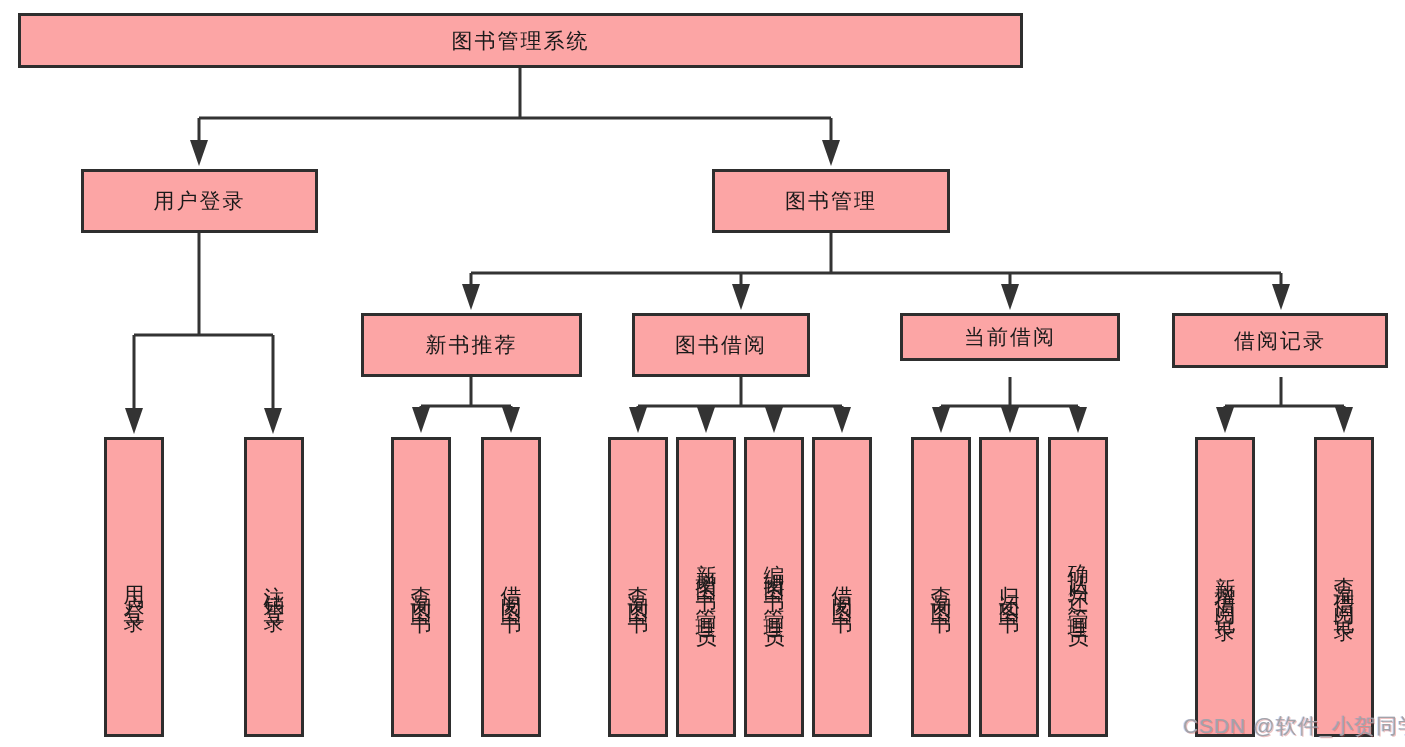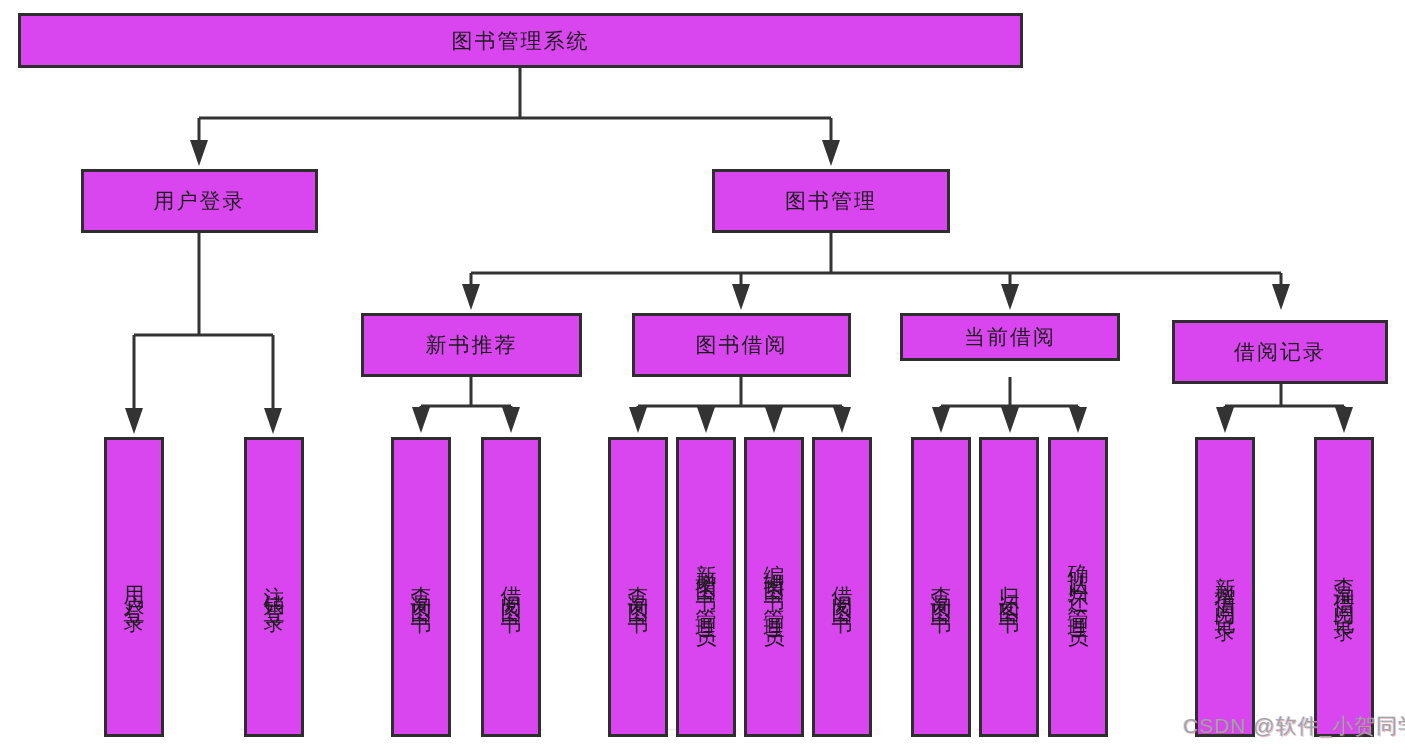--- a/index.html
+++ b/index.html
@@ -16,21 +16,21 @@
     background:var(--background);
     font-family:"Liberation Sans","DejaVu Sans",sans-serif;
     color:var(--text);
     overflow:hidden;
   }
   .connectors{position:absolute;left:0;top:0;width:1405px;height:747px;}
   .node{
     position:absolute;
     box-sizing:border-box;
     border:3px solid var(--box-border);
-    background:#d946ef;
+    background:#fca5a5;
     display:flex;align-items:center;justify-content:center;
     font-size:21px;
     letter-spacing:2px;
     color:var(--text);
     white-space:nowrap;
   }
   .node.v{
     writing-mode:vertical-rl;
     text-orientation:mixed;
     letter-spacing:9px;
@@ -84,23 +84,23 @@
       <polygon points="1335,407 1353,407 1344,433"></polygon>
     </g>
   </svg>
 
   <div class="node" style="left:18px;top:13px;width:1005px;height:55px">图书管理系统</div>
 
   <div class="node" style="left:81px;top:169px;width:237px;height:64px">用户登录</div>
   <div class="node" style="left:361px;top:313px;width:221px;height:64px">新书推荐</div>
 
   <div class="node" style="left:712px;top:169px;width:238px;height:64px">图书管理</div>
-  <div class="node" style="left:632px;top:313px;width:219px;height:64px">图书借阅</div>
+  <div class="node" style="left:632px;top:313px;width:178px;height:64px">图书借阅</div>
   <div class="node" style="left:900px;top:313px;width:220px;height:48px">当前借阅</div>
-  <div class="node" style="left:1172px;top:320px;width:216px;height:64px">借阅记录</div>
+  <div class="node" style="left:1172px;top:313px;width:216px;height:55px">借阅记录</div>
 
   <div class="node v" style="left:104px;top:437px;width:60px;height:300px">用户登录</div>
   <div class="node v" style="left:244px;top:437px;width:60px;height:300px">注销登录</div>
 
   <div class="node v" style="left:391px;top:437px;width:60px;height:300px">查询图书</div>
   <div class="node v" style="left:481px;top:437px;width:60px;height:300px">借阅图书</div>
 
   <div class="node v" style="left:608px;top:437px;width:60px;height:300px">查询图书</div>
   <div class="node v" style="left:676px;top:437px;width:60px;height:300px">新增图书（管理员）</div>
   <div class="node v" style="left:744px;top:437px;width:60px;height:300px">编辑图书（管理员）</div>

